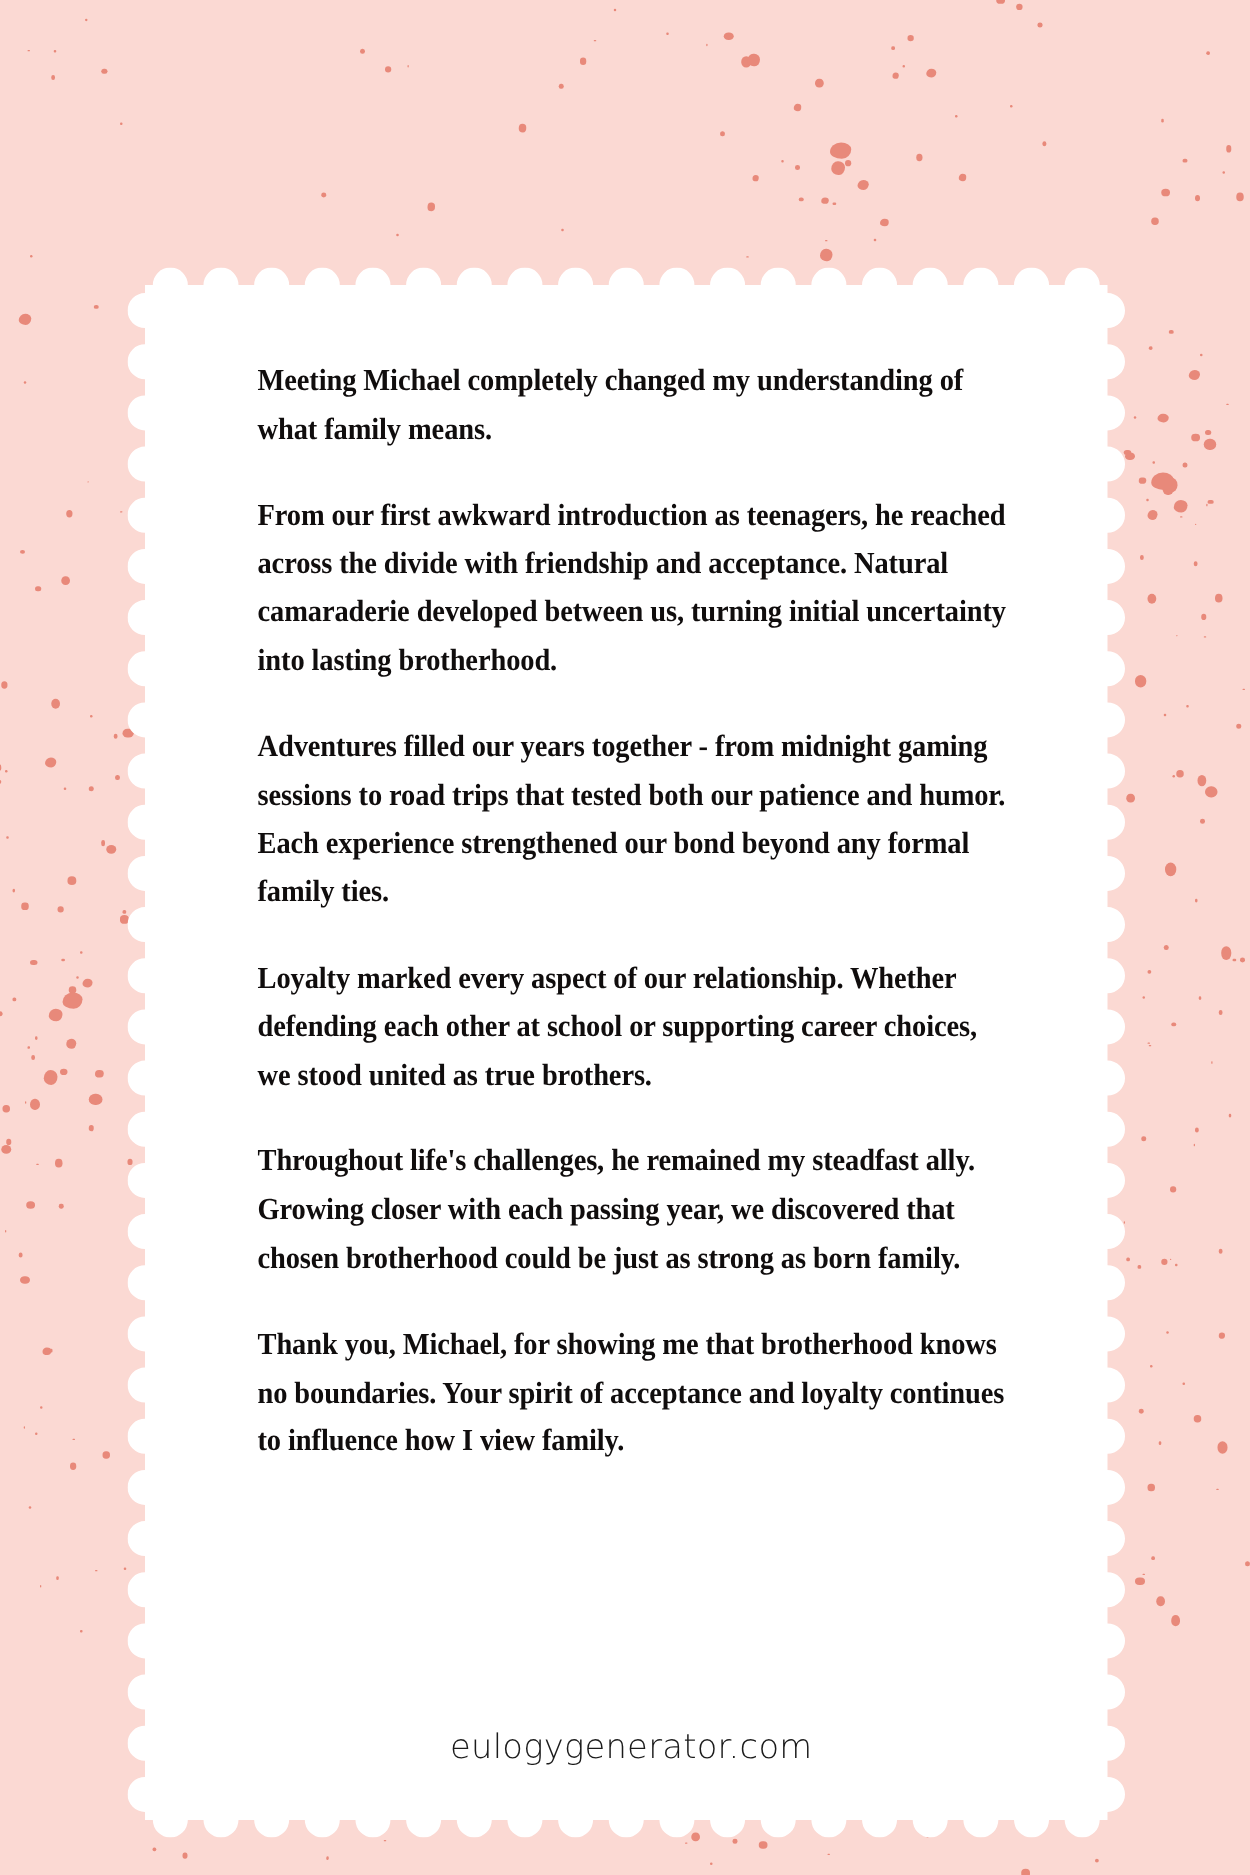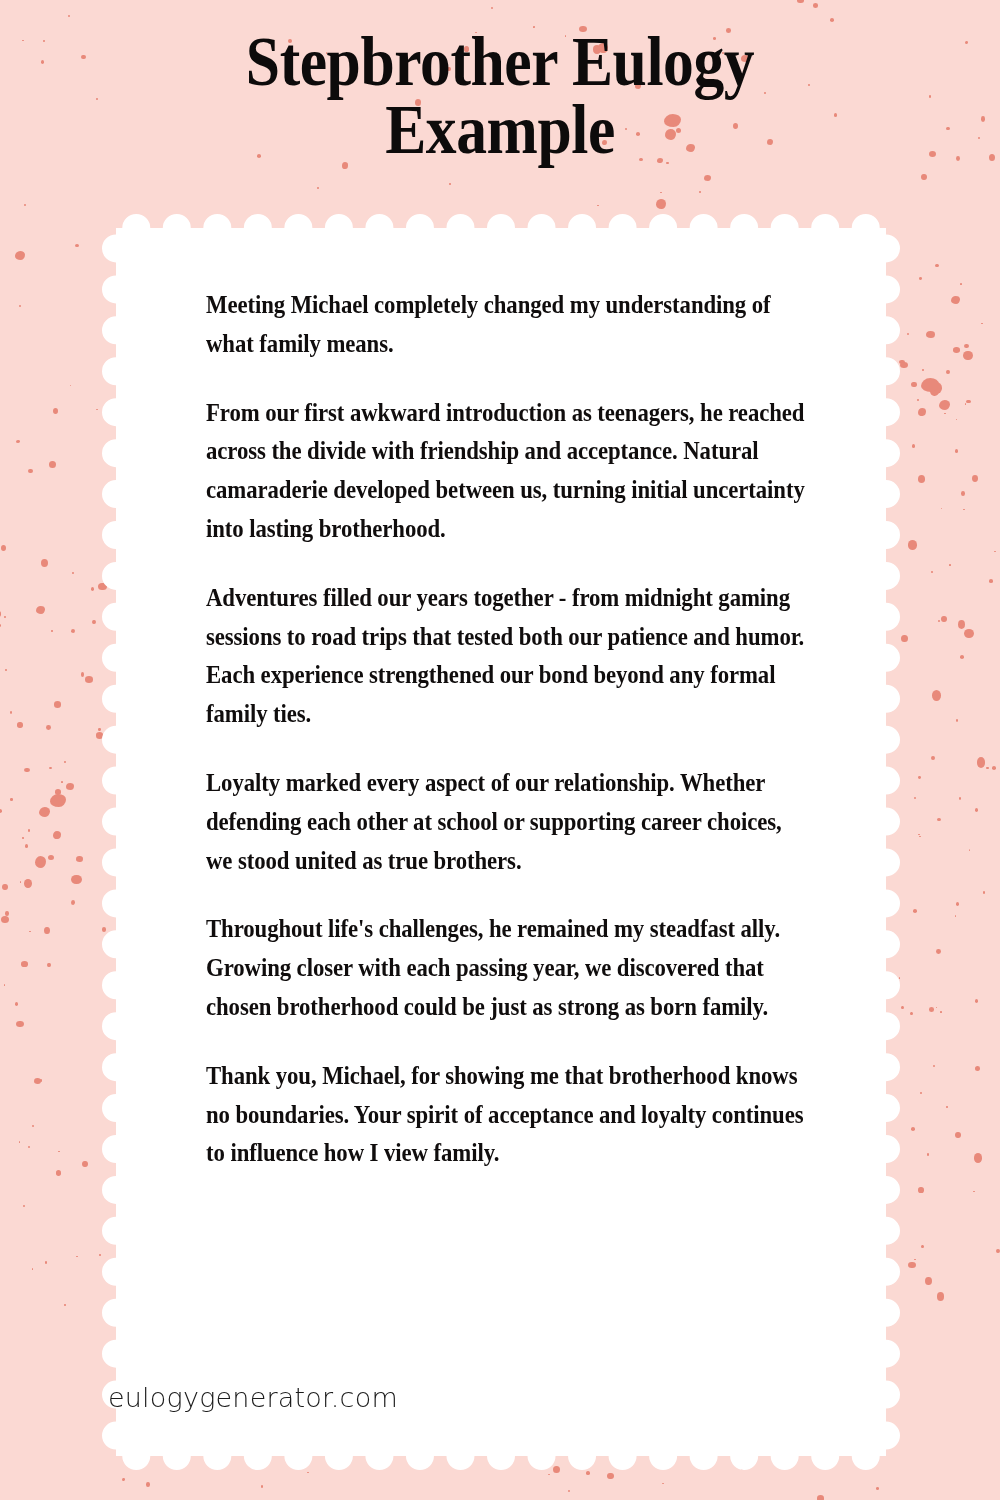--- a/index.html
+++ b/index.html
@@ -95,23 +95,24 @@
     transform-origin: left top;
     width: 648px;
     letter-spacing: -0.1px;
   }
   .para:last-of-type {
     margin-bottom: 0;
   }
 
   #footer {
     position: absolute;
-    left: 108px;
+    left: 122px;
     top: 1382px;
     width: 766px;
+    text-align: center;
     z-index: 4;
   }
   .footer-url {
     font-family: "DejaVu Sans", "Liberation Sans", sans-serif;
     font-weight: 300;
     font-size: 27px;
     letter-spacing: 0.2px;
     color: #1b1b1b;
   }
 </style>
@@ -355,23 +356,20 @@
       <div class="blob" style="left: 938.5px; top: 400px; width: 11px; height: 10px; background: rgb(232, 137, 122); border-radius: 52% 48% 44% 56% / 58% 42%;"></div>
       <div class="blob" style="left: 918px; top: 408px; width: 8px; height: 8px; background: rgb(232, 137, 122); border-radius: 52% 48% 44% 56% / 58% 42%;"></div>
       <div class="blob" style="left: 50px; top: 793.5px; width: 16px; height: 13px; background: rgb(232, 137, 122); border-radius: 52% 48% 44% 56% / 58% 42%;"></div>
       <div class="blob" style="left: 38.5px; top: 807px; width: 11px; height: 10px; background: rgb(232, 137, 122); border-radius: 52% 48% 44% 56% / 58% 42%;"></div>
       <div class="blob" style="left: 66px; top: 782.5px; width: 8px; height: 7px; background: rgb(232, 137, 122); border-radius: 52% 48% 44% 56% / 58% 42%;"></div>
       <div class="blob" style="left: 950.5px; top: 296px; width: 9px; height: 8px; background: rgb(232, 137, 122); border-radius: 52% 48% 44% 56% / 58% 42%;"></div>
       <div class="blob" style="left: 15px; top: 250.5px; width: 10px; height: 9px; background: rgb(232, 137, 122); border-radius: 52% 48% 44% 56% / 58% 42%;"></div>
       <div class="blob" style="left: 35.5px; top: 606px; width: 9px; height: 8px; background: rgb(232, 137, 122); border-radius: 52% 48% 44% 56% / 58% 42%;"></div>
     </div>
 
-  <div class="title-wrap">
-    <h1 class="title">Stepbrother Eulogy<br>Example</h1>
-  </div>
 
   <div id="card-wrap">
     <svg id="card-svg" viewBox="0 0 798 1256" xmlns="http://www.w3.org/2000/svg">
       <path id="card-path" fill="#ffffff" d="M 14 14 L 20.26 14.00 A 14 14 0 0 1 48.26 14.00 L 60.79 14.00 A 14 14 0 0 1 88.79 14.00 L 101.32 14.00 A 14 14 0 0 1 129.32 14.00 L 141.84 14.00 A 14 14 0 0 1 169.84 14.00 L 182.37 14.00 A 14 14 0 0 1 210.37 14.00 L 222.89 14.00 A 14 14 0 0 1 250.89 14.00 L 263.42 14.00 A 14 14 0 0 1 291.42 14.00 L 303.95 14.00 A 14 14 0 0 1 331.95 14.00 L 344.47 14.00 A 14 14 0 0 1 372.47 14.00 L 385.00 14.00 A 14 14 0 0 1 413.00 14.00 L 425.53 14.00 A 14 14 0 0 1 453.53 14.00 L 466.05 14.00 A 14 14 0 0 1 494.05 14.00 L 506.58 14.00 A 14 14 0 0 1 534.58 14.00 L 547.11 14.00 A 14 14 0 0 1 575.11 14.00 L 587.63 14.00 A 14 14 0 0 1 615.63 14.00 L 628.16 14.00 A 14 14 0 0 1 656.16 14.00 L 668.68 14.00 A 14 14 0 0 1 696.68 14.00 L 709.21 14.00 A 14 14 0 0 1 737.21 14.00 L 749.74 14.00 A 14 14 0 0 1 777.74 14.00 L 784.00 14.00 L 784.00 20.47 A 14 14 0 0 1 784.00 48.47 L 784.00 61.40 A 14 14 0 0 1 784.00 89.40 L 784.00 102.33 A 14 14 0 0 1 784.00 130.33 L 784.00 143.27 A 14 14 0 0 1 784.00 171.27 L 784.00 184.20 A 14 14 0 0 1 784.00 212.20 L 784.00 225.13 A 14 14 0 0 1 784.00 253.13 L 784.00 266.07 A 14 14 0 0 1 784.00 294.07 L 784.00 307.00 A 14 14 0 0 1 784.00 335.00 L 784.00 347.93 A 14 14 0 0 1 784.00 375.93 L 784.00 388.87 A 14 14 0 0 1 784.00 416.87 L 784.00 429.80 A 14 14 0 0 1 784.00 457.80 L 784.00 470.73 A 14 14 0 0 1 784.00 498.73 L 784.00 511.67 A 14 14 0 0 1 784.00 539.67 L 784.00 552.60 A 14 14 0 0 1 784.00 580.60 L 784.00 593.53 A 14 14 0 0 1 784.00 621.53 L 784.00 634.47 A 14 14 0 0 1 784.00 662.47 L 784.00 675.40 A 14 14 0 0 1 784.00 703.40 L 784.00 716.33 A 14 14 0 0 1 784.00 744.33 L 784.00 757.27 A 14 14 0 0 1 784.00 785.27 L 784.00 798.20 A 14 14 0 0 1 784.00 826.20 L 784.00 839.13 A 14 14 0 0 1 784.00 867.13 L 784.00 880.07 A 14 14 0 0 1 784.00 908.07 L 784.00 921.00 A 14 14 0 0 1 784.00 949.00 L 784.00 961.93 A 14 14 0 0 1 784.00 989.93 L 784.00 1002.87 A 14 14 0 0 1 784.00 1030.87 L 784.00 1043.80 A 14 14 0 0 1 784.00 1071.80 L 784.00 1084.73 A 14 14 0 0 1 784.00 1112.73 L 784.00 1125.67 A 14 14 0 0 1 784.00 1153.67 L 784.00 1166.60 A 14 14 0 0 1 784.00 1194.60 L 784.00 1207.53 A 14 14 0 0 1 784.00 1235.53 L 784.00 1242.00 L 777.74 1242.00 A 14 14 0 0 1 749.74 1242.00 L 737.21 1242.00 A 14 14 0 0 1 709.21 1242.00 L 696.68 1242.00 A 14 14 0 0 1 668.68 1242.00 L 656.16 1242.00 A 14 14 0 0 1 628.16 1242.00 L 615.63 1242.00 A 14 14 0 0 1 587.63 1242.00 L 575.11 1242.00 A 14 14 0 0 1 547.11 1242.00 L 534.58 1242.00 A 14 14 0 0 1 506.58 1242.00 L 494.05 1242.00 A 14 14 0 0 1 466.05 1242.00 L 453.53 1242.00 A 14 14 0 0 1 425.53 1242.00 L 413.00 1242.00 A 14 14 0 0 1 385.00 1242.00 L 372.47 1242.00 A 14 14 0 0 1 344.47 1242.00 L 331.95 1242.00 A 14 14 0 0 1 303.95 1242.00 L 291.42 1242.00 A 14 14 0 0 1 263.42 1242.00 L 250.89 1242.00 A 14 14 0 0 1 222.89 1242.00 L 210.37 1242.00 A 14 14 0 0 1 182.37 1242.00 L 169.84 1242.00 A 14 14 0 0 1 141.84 1242.00 L 129.32 1242.00 A 14 14 0 0 1 101.32 1242.00 L 88.79 1242.00 A 14 14 0 0 1 60.79 1242.00 L 48.26 1242.00 A 14 14 0 0 1 20.26 1242.00 L 14.00 1242.00 L 14.00 1235.53 A 14 14 0 0 1 14.00 1207.53 L 14.00 1194.60 A 14 14 0 0 1 14.00 1166.60 L 14.00 1153.67 A 14 14 0 0 1 14.00 1125.67 L 14.00 1112.73 A 14 14 0 0 1 14.00 1084.73 L 14.00 1071.80 A 14 14 0 0 1 14.00 1043.80 L 14.00 1030.87 A 14 14 0 0 1 14.00 1002.87 L 14.00 989.93 A 14 14 0 0 1 14.00 961.93 L 14.00 949.00 A 14 14 0 0 1 14.00 921.00 L 14.00 908.07 A 14 14 0 0 1 14.00 880.07 L 14.00 867.13 A 14 14 0 0 1 14.00 839.13 L 14.00 826.20 A 14 14 0 0 1 14.00 798.20 L 14.00 785.27 A 14 14 0 0 1 14.00 757.27 L 14.00 744.33 A 14 14 0 0 1 14.00 716.33 L 14.00 703.40 A 14 14 0 0 1 14.00 675.40 L 14.00 662.47 A 14 14 0 0 1 14.00 634.47 L 14.00 621.53 A 14 14 0 0 1 14.00 593.53 L 14.00 580.60 A 14 14 0 0 1 14.00 552.60 L 14.00 539.67 A 14 14 0 0 1 14.00 511.67 L 14.00 498.73 A 14 14 0 0 1 14.00 470.73 L 14.00 457.80 A 14 14 0 0 1 14.00 429.80 L 14.00 416.87 A 14 14 0 0 1 14.00 388.87 L 14.00 375.93 A 14 14 0 0 1 14.00 347.93 L 14.00 335.00 A 14 14 0 0 1 14.00 307.00 L 14.00 294.07 A 14 14 0 0 1 14.00 266.07 L 14.00 253.13 A 14 14 0 0 1 14.00 225.13 L 14.00 212.20 A 14 14 0 0 1 14.00 184.20 L 14.00 171.27 A 14 14 0 0 1 14.00 143.27 L 14.00 130.33 A 14 14 0 0 1 14.00 102.33 L 14.00 89.40 A 14 14 0 0 1 14.00 61.40 L 14.00 48.47 A 14 14 0 0 1 14.00 20.47 L 14.00 14.00 Z"></path>
     </svg>
   </div>
 
   <div id="card-content">
     <p class="para">Meeting Michael completely changed my understanding of what family means.</p>
     <p class="para">From our first awkward introduction as teenagers, he reached across the divide with friendship and acceptance. Natural camaraderie developed between us, turning initial uncertainty into lasting brotherhood.</p>

